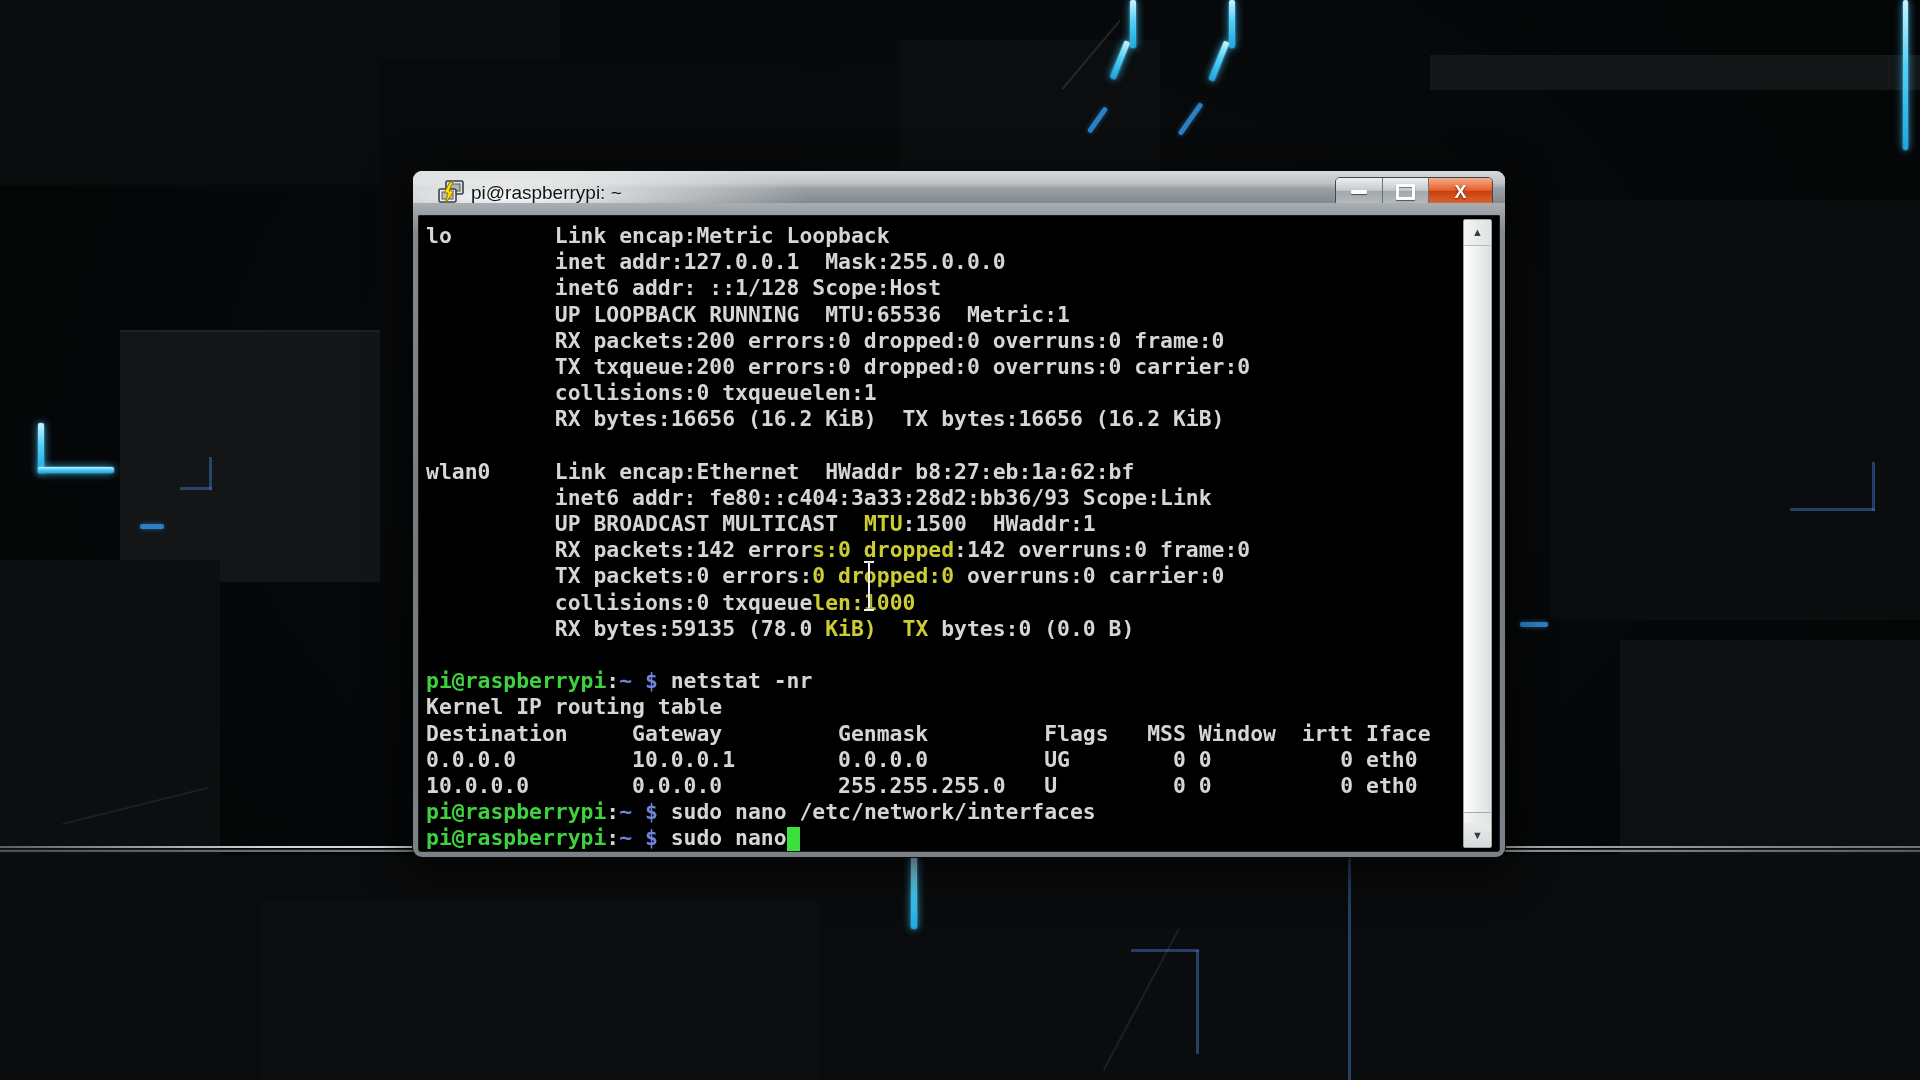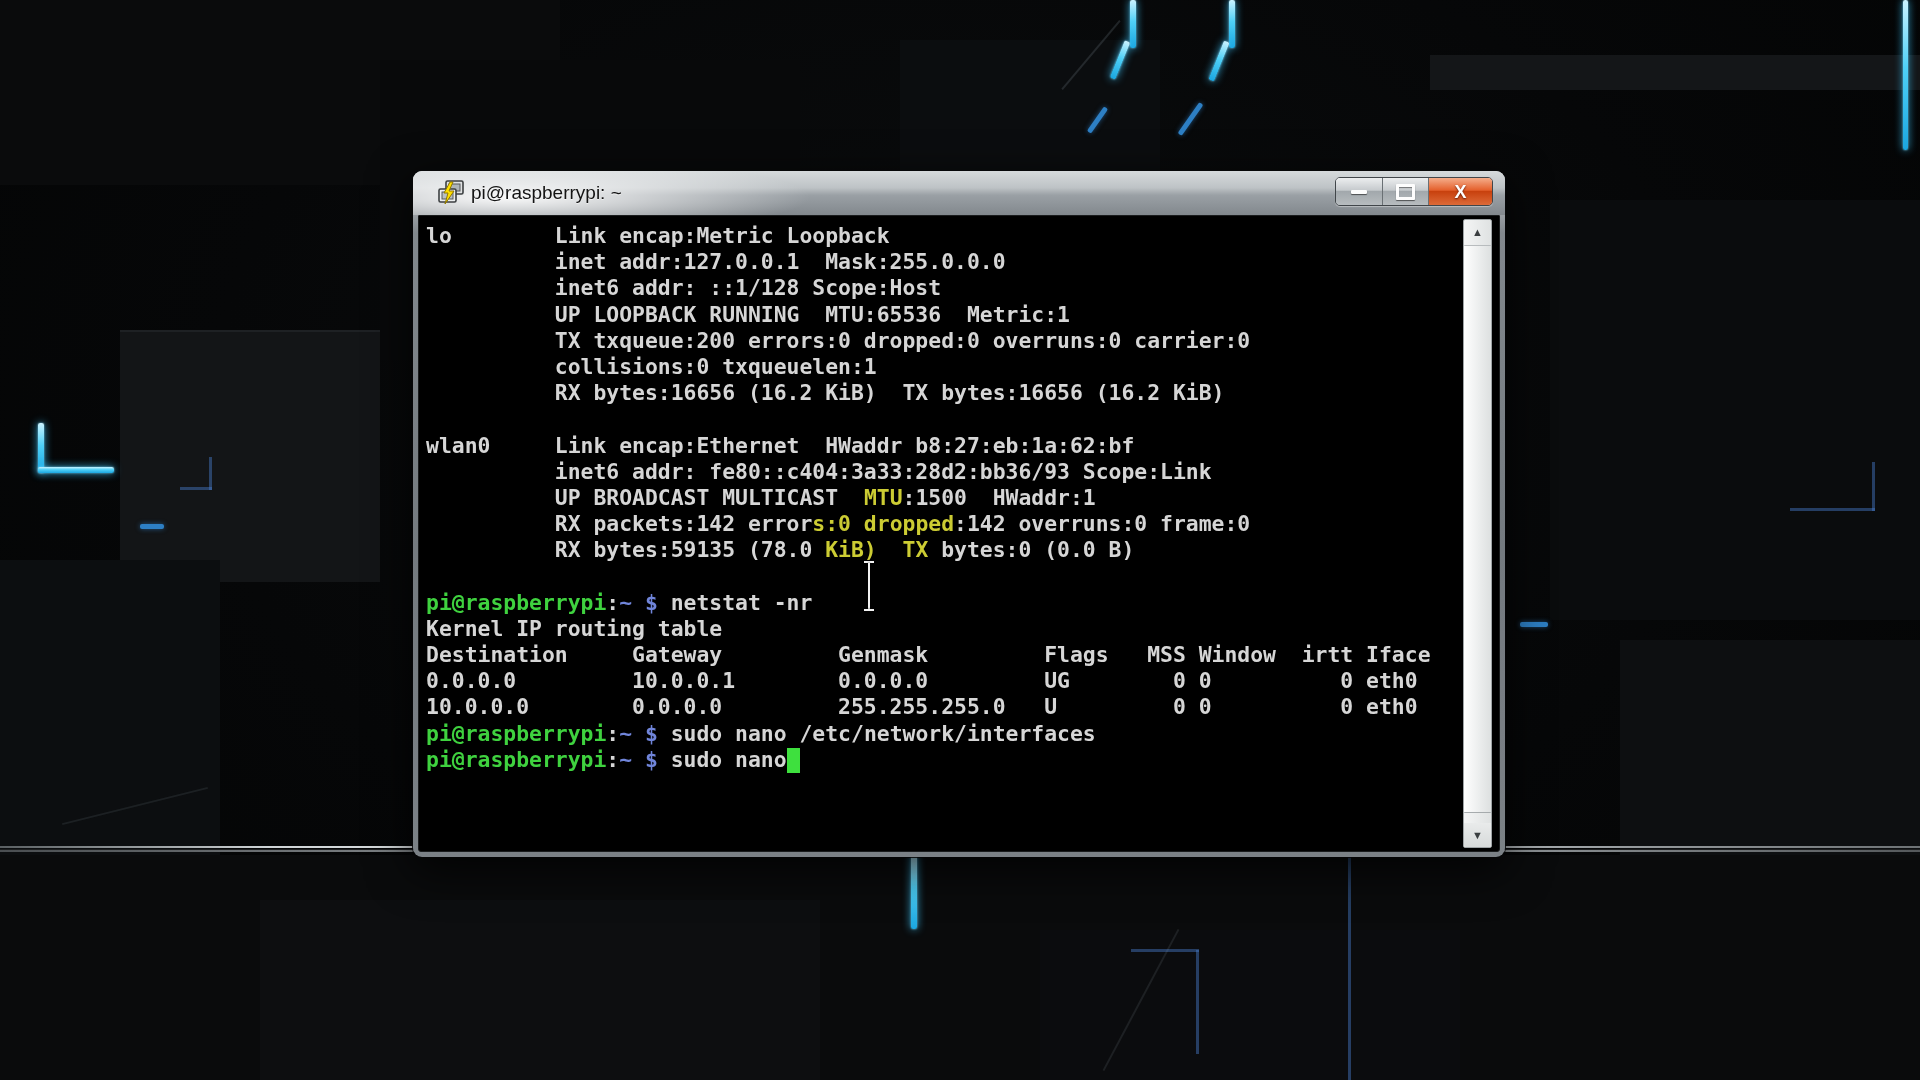--- a/index.html
+++ b/index.html
@@ -11,21 +11,21 @@
   .cyan{position:absolute;border-radius:2px;
     background:linear-gradient(180deg,#c9f2ff 0%,#4fd0f7 45%,#1ba6e0 100%);
     box-shadow:0 0 9px rgba(60,200,255,.85),0 0 2px rgba(160,230,255,.9);}
   .cyan-dim{position:absolute;border-radius:2px;background:#2d7fc4;box-shadow:0 0 5px rgba(50,140,220,.55);}
   .faintblue{position:absolute;background:rgba(70,125,205,.45);}
   
   #win{position:absolute;left:413px;top:171px;width:1092px;height:686px;
     border-radius:9px;
     background:linear-gradient(180deg,#cdd1d4 0%,#a6abaf 5%,#82888d 9%,#747a7f 55%,#7b8186 100%);
     box-shadow:0 12px 45px rgba(0,0,0,.8), 0 0 0 1px rgba(10,12,13,.85);}
-  #titlebar{position:absolute;left:0;top:0;right:0;height:44px;border-radius:9px 9px 0 0;
+  #titlebar{position:absolute;left:0;top:0;right:0;height:32px;border-radius:9px 9px 0 0;
     background:linear-gradient(180deg,#d6dadc 0%,#bec3c6 38%,#9aa0a5 55%,#82888d 100%);overflow:hidden;}
   #titlebar .glow{position:absolute;left:-40px;top:-18px;width:480px;height:80px;
     background:radial-gradient(ellipse at 28% 55%, rgba(255,255,255,.95) 0%, rgba(255,255,255,0) 62%);}
   #title-icon{position:absolute;left:24px;top:9px;width:28px;height:26px;}
   #title-text{position:absolute;left:58px;top:11px;font-size:19px;color:#141414;
     text-shadow:0 1px 0 rgba(255,255,255,.55);white-space:nowrap;}
   #win-buttons{position:absolute;right:12px;top:6px;height:27px;display:flex;
     border:1px solid #41464a;border-radius:5px;overflow:hidden;
     box-shadow:0 1px 1px rgba(255,255,255,.4), inset 0 0 0 1px rgba(255,255,255,.35);}
   .wbtn{height:100%;display:flex;align-items:center;justify-content:center;
@@ -143,28 +143,31 @@
         </div>
     </div>
   </div>
 
   <div id="terminal">
     <div id="term-text">
         <div class="t-line"><span class="c-fg">lo        Link encap:Metric Loopback</span></div>
         <div class="t-line"><span class="c-fg">          inet addr:127.0.0.1  Mask:255.0.0.0</span></div>
         <div class="t-line"><span class="c-fg">          inet6 addr: ::1/128 Scope:Host</span></div>
         <div class="t-line"><span class="c-fg">          UP LOOPBACK RUNNING  MTU:65536  Metric:1</span></div>
+        <div class="t-line"><span class="c-fg">          RX packets:200 errors:0 dropped:0 overruns:0 frame:0</span></div>
         <div class="t-line"><span class="c-fg">          TX txqueue:200 errors:0 dropped:0 overruns:0 carrier:0</span></div>
         <div class="t-line"><span class="c-fg">          collisions:0 txqueuelen:1</span></div>
         <div class="t-line"><span class="c-fg">          RX bytes:16656 (16.2 KiB)  TX bytes:16656 (16.2 KiB)</span></div>
         <div class="t-line"><span class="c-fg"></span></div>
         <div class="t-line"><span class="c-fg">wlan0     Link encap:Ethernet  HWaddr b8:27:eb:1a:62:bf</span></div>
         <div class="t-line"><span class="c-fg">          inet6 addr: fe80::c404:3a33:28d2:bb36/93 Scope:Link</span></div>
         <div class="t-line"><span class="c-fg">          UP BROADCAST MULTICAST  </span><span class="c-yellow">MTU</span><span class="c-fg">:1500  HWaddr:1</span></div>
         <div class="t-line"><span class="c-fg">          RX packets:142 error</span><span class="c-yellow">s:0 dropped</span><span class="c-fg">:142 overruns:0 frame:0</span></div>
+        <div class="t-line"><span class="c-fg">          TX packets:0 errors:</span><span class="c-yellow">0 dropped:0</span><span class="c-fg"> overruns:0 carrier:0</span></div>
+        <div class="t-line"><span class="c-fg">          collisions:0 txqueue</span><span class="c-yellow">len:1000</span></div>
         <div class="t-line"><span class="c-fg">          RX bytes:59135 (78.0 </span><span class="c-yellow">KiB)</span><span class="c-fg">  </span><span class="c-yellow">TX</span><span class="c-fg"> bytes:0 (0.0 B)</span></div>
         <div class="t-line"><span class="c-fg"></span></div>
         <div class="t-line"><span class="c-green">pi@raspberrypi</span><span class="c-fg">:</span><span class="c-blue">~ $</span><span class="c-fg"> netstat -nr</span></div>
         <div class="t-line"><span class="c-fg">Kernel IP routing table</span></div>
         <div class="t-line"><span class="c-fg">Destination     Gateway         Genmask         Flags   MSS Window  irtt Iface</span></div>
         <div class="t-line"><span class="c-fg">0.0.0.0         10.0.0.1        0.0.0.0         UG        0 0          0 eth0</span></div>
         <div class="t-line"><span class="c-fg">10.0.0.0        0.0.0.0         255.255.255.0   U         0 0          0 eth0</span></div>
         <div class="t-line"><span class="c-green">pi@raspberrypi</span><span class="c-fg">:</span><span class="c-blue">~ $</span><span class="c-fg"> sudo nano /etc/network/interfaces</span></div>
         <div class="t-line"><span class="c-green">pi@raspberrypi</span><span class="c-fg">:</span><span class="c-blue">~ $</span><span class="c-fg"> sudo nano</span><span class="block-cursor"></span></div>
       </div>

